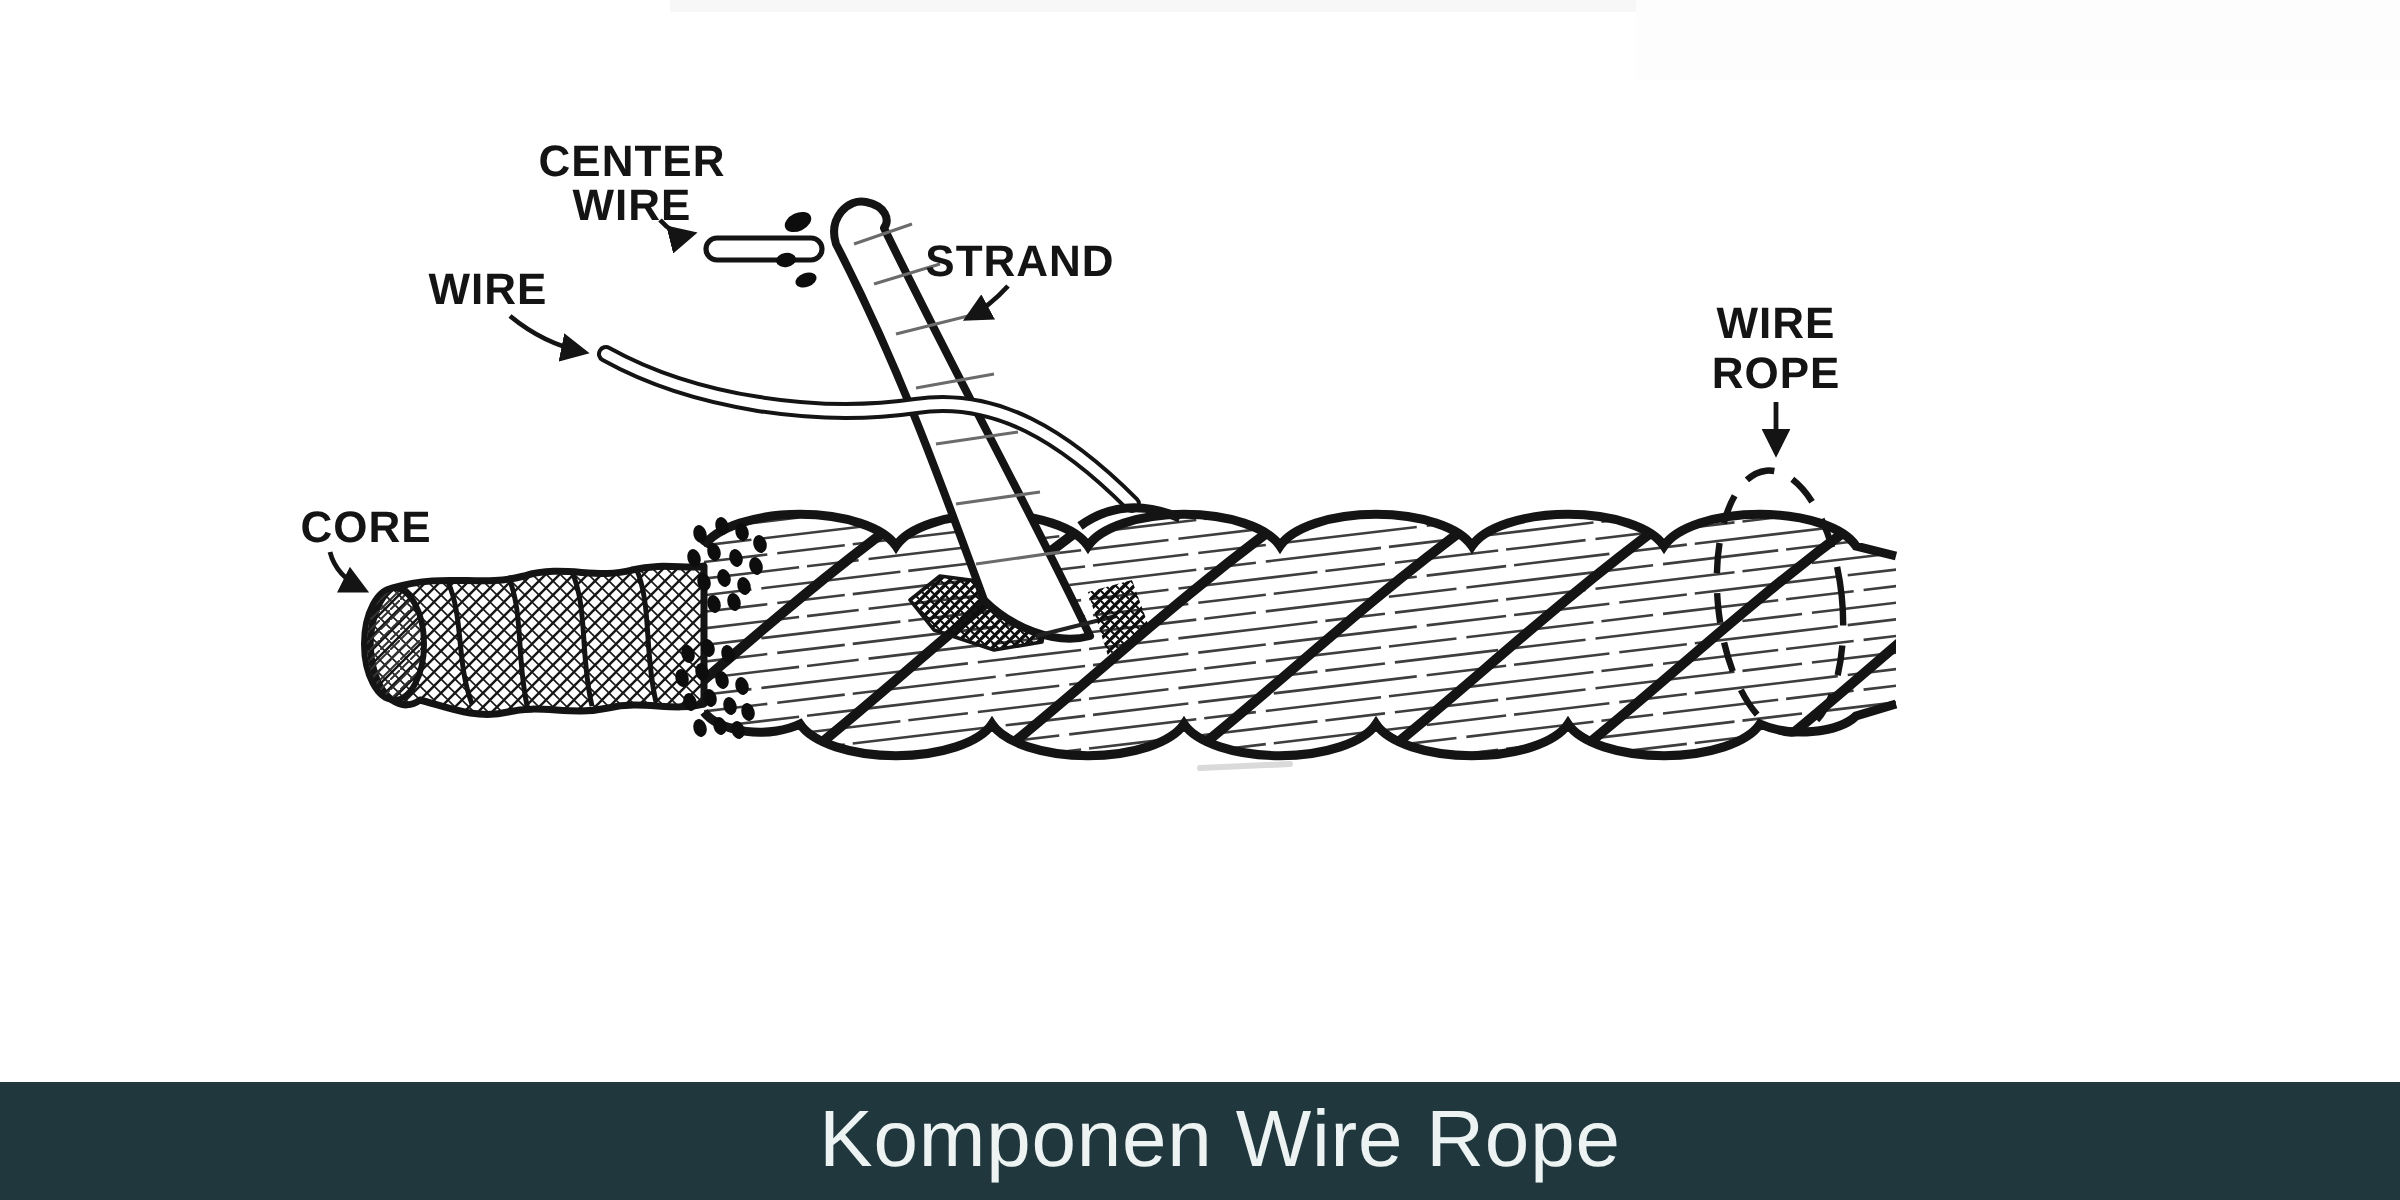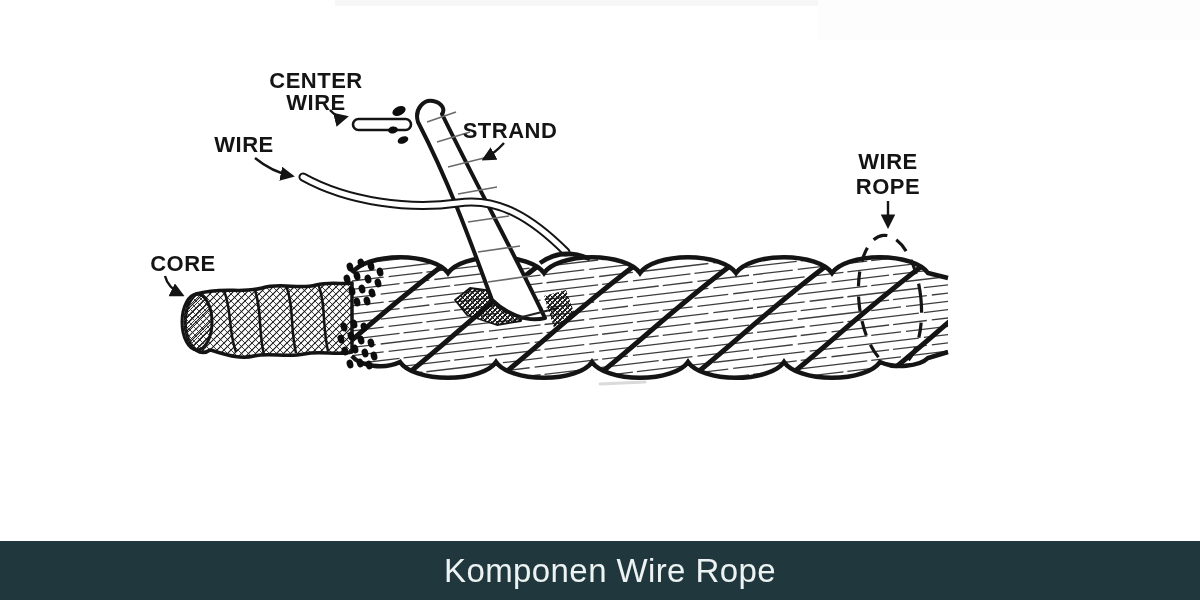--- a/index.html
+++ b/index.html
@@ -2,21 +2,21 @@
 <html style="--banner-bg: #20383d; --banner-fg: #edf3f3;"><head>
 <meta charset="utf-8">
 <style>
   html,body{margin:0;padding:0;background:#ffffff;}
   .stage{position:relative;width:1200px;height:600px;background:#ffffff;overflow:hidden;
          font-family:"Liberation Sans",sans-serif;}
   .stage svg{position:absolute;left:0;top:0;}
   .banner{position:absolute;left:0;top:541px;width:1200px;height:59px;
           background:var(--banner-bg,#20383d);color:var(--banner-fg,#edf3f3);
           display:flex;align-items:center;justify-content:center;}
-  .banner-title{font-size:33px;font-weight:400;letter-spacing:.4px;
+  .banner-title{font-size:40px;font-weight:400;letter-spacing:.4px;
                 font-family:"Liberation Sans",sans-serif;margin-left:20px;}
   .diagram-label{font-family:"Liberation Sans",sans-serif;font-weight:700;
                  font-size:22px;fill:#141414;letter-spacing:.5px;}
 </style>
 </head>
 <body>
 
 <div class="stage">
 
   <svg width="1200" height="541" viewBox="0 0 1200 541">

